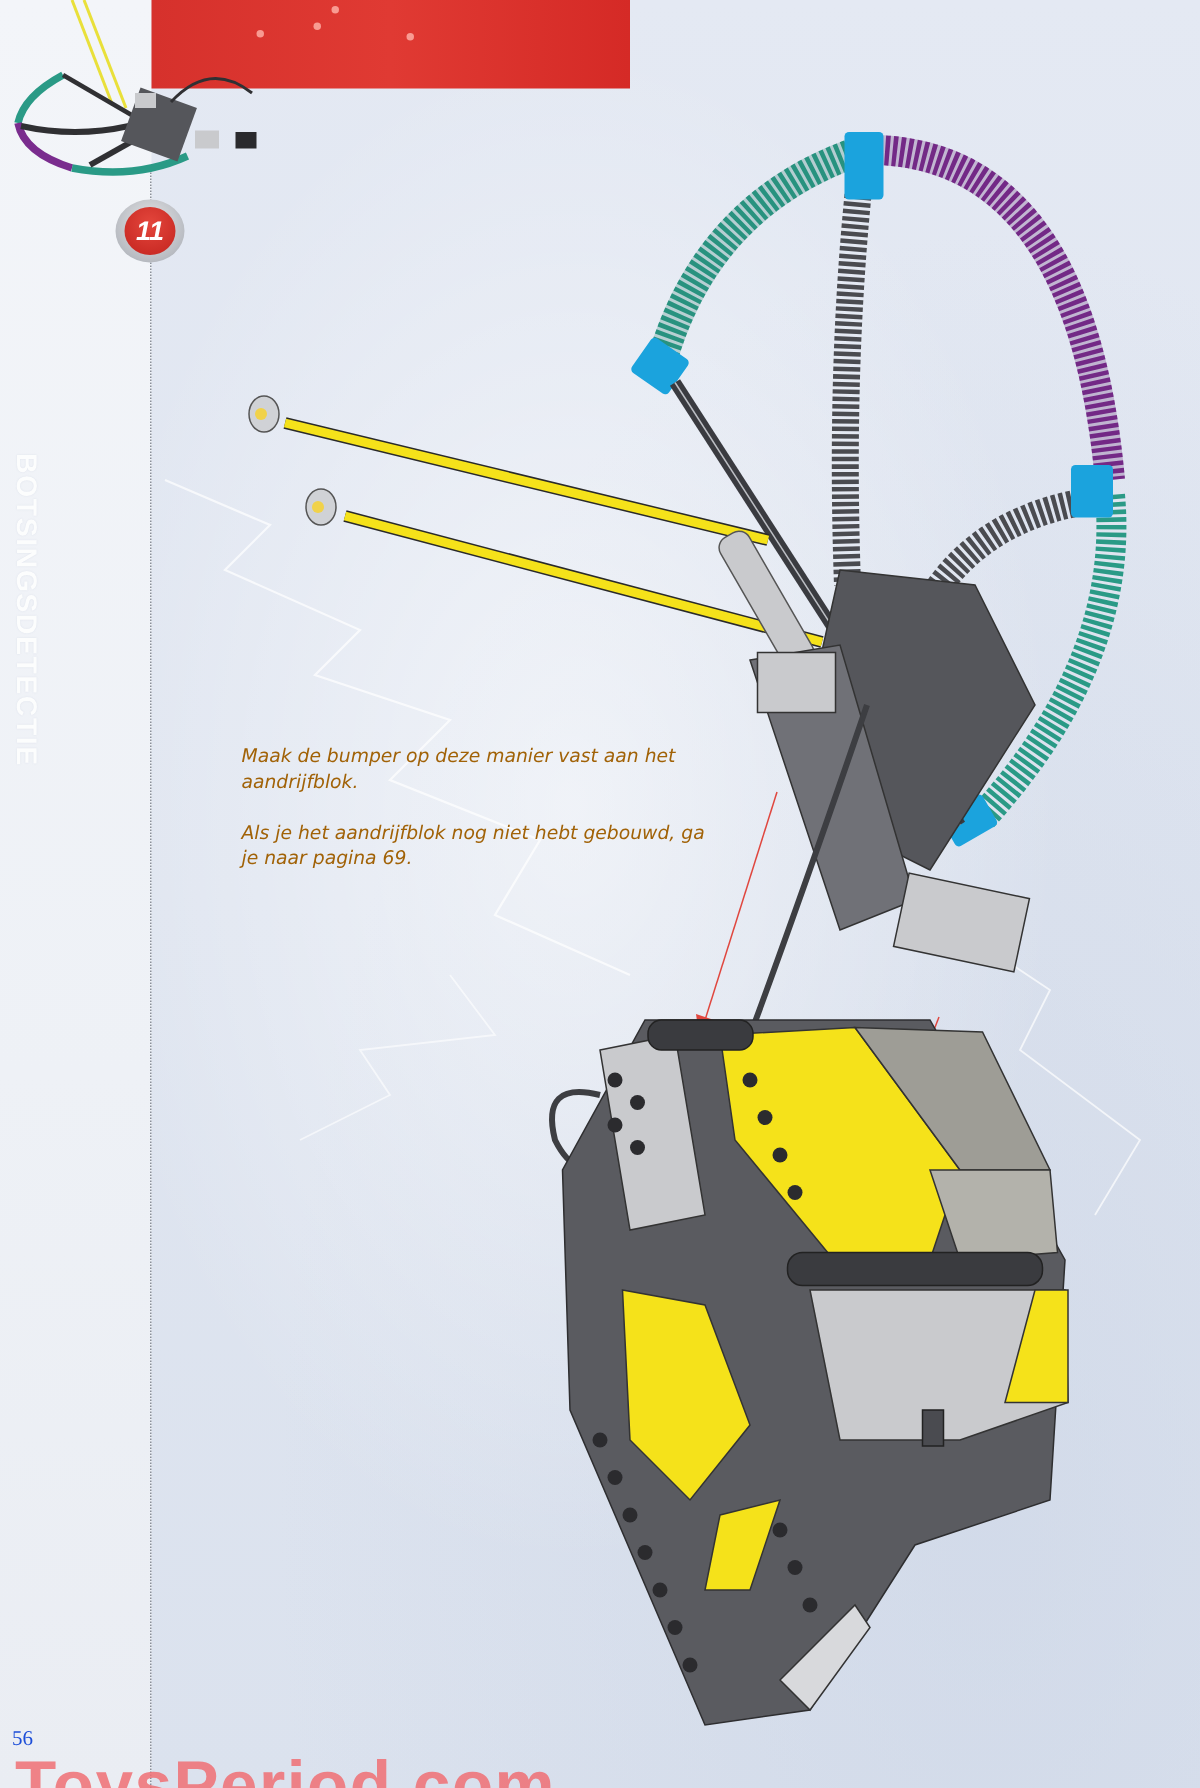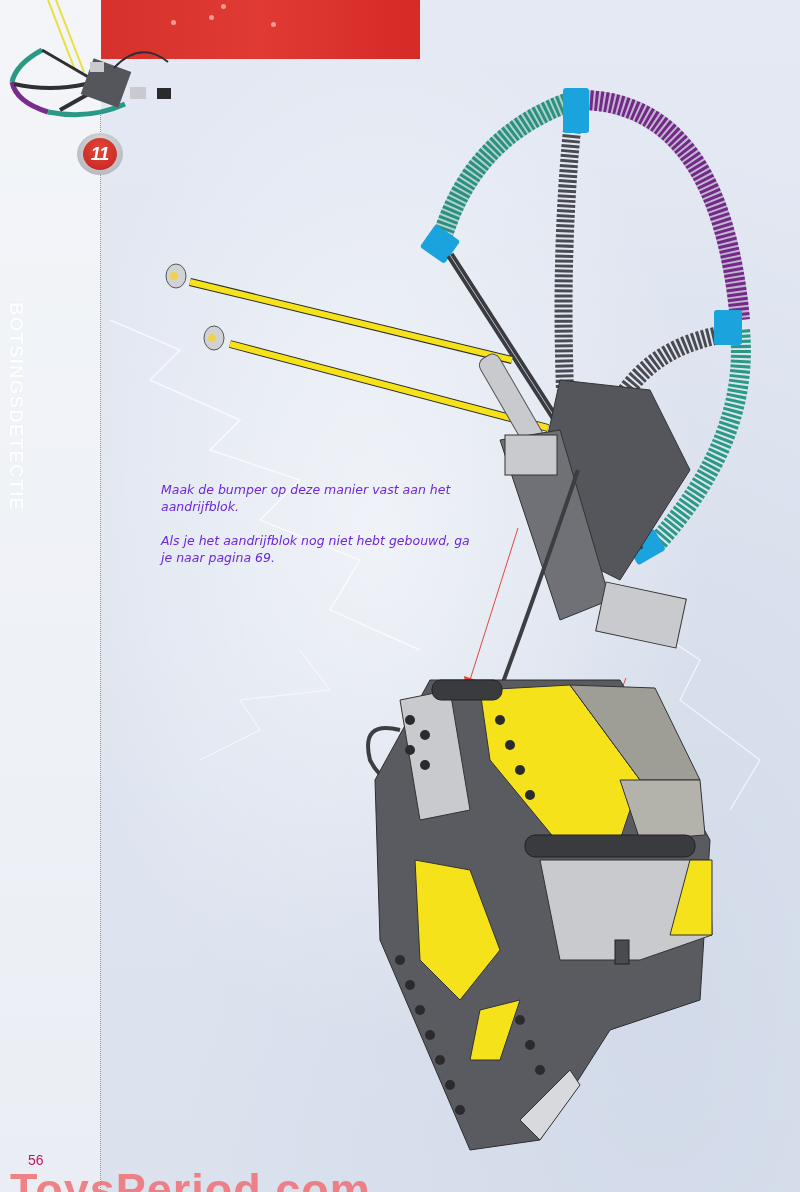--- a/index.html
+++ b/index.html
@@ -42,28 +42,28 @@
   }
   .side-title {
     position: absolute; left: -95px; top: 400px; width: 220px; height: 24px;
     transform: rotate(90deg);
     color: #ffffff; opacity: 0.85;
     font-family: "Liberation Sans", sans-serif; font-weight: bold; font-size: 19px; letter-spacing: 1px;
     text-shadow: 0 0 1px rgba(180,190,210,0.5);
     white-space: nowrap;
   }
   .instruction {
-    position: absolute; left: 161px; top: 481px; width: 320px;
+    position: absolute; left: 161px; top: 495px; width: 320px;
     font-family: "DejaVu Sans", sans-serif; font-style: italic; font-size: 12.5px; line-height: 17px;
-    color: #6d28d9;
+    color: #a16207;
   }
   .instruction p { margin: 0 0 17px 0; }
   .page-number {
-    position: absolute; left: 28px; top: 1152px; font-family: Liberation Sans, sans-serif;
-    font-size: 14px; color: #be185d;
+    position: absolute; left: 8px; top: 1152px; font-family: Liberation Serif, serif;
+    font-size: 14px; color: #1d4ed8;
   }
   .watermark {
     position: absolute; left: 10px; top: 1164px;
     font-family: Liberation Sans, sans-serif; font-weight: bold; font-size: 45px; letter-spacing: 1px;
     color: rgba(240,110,115,0.85);
   }
   svg { position: absolute; left: 0; top: 0; }
 </style>
 </head>
 <body>

